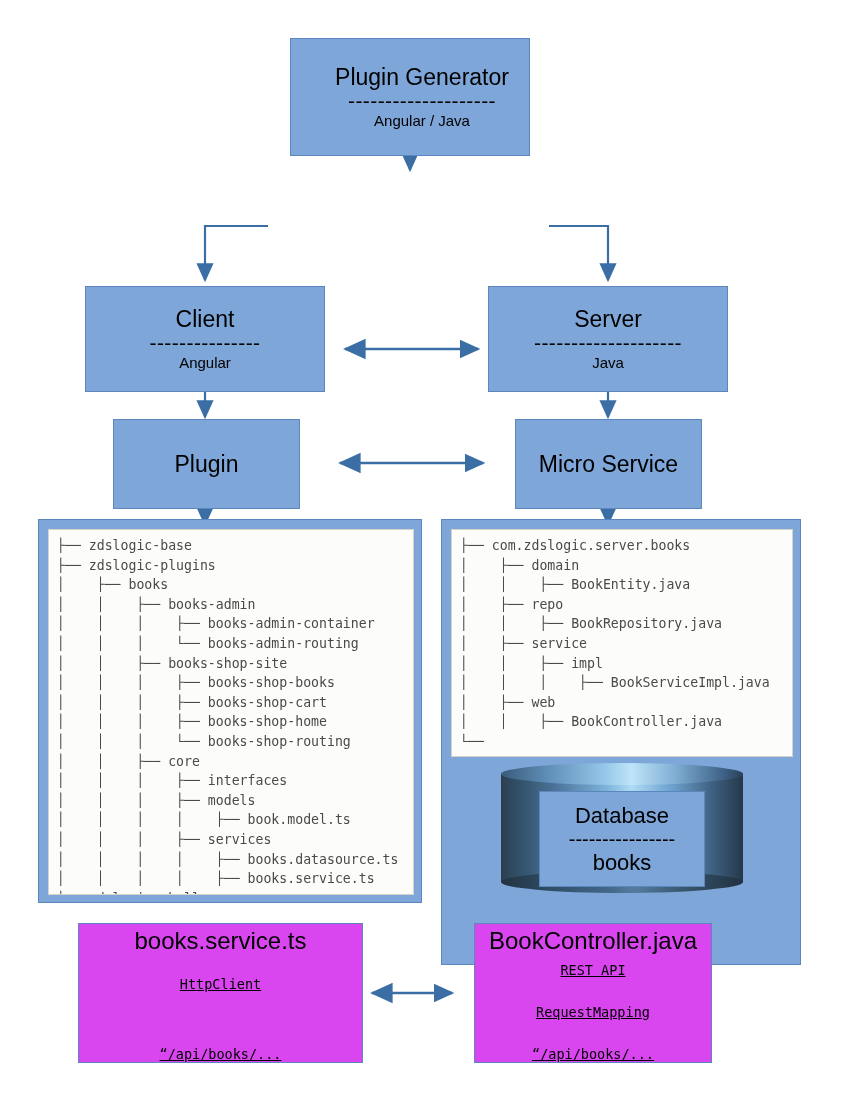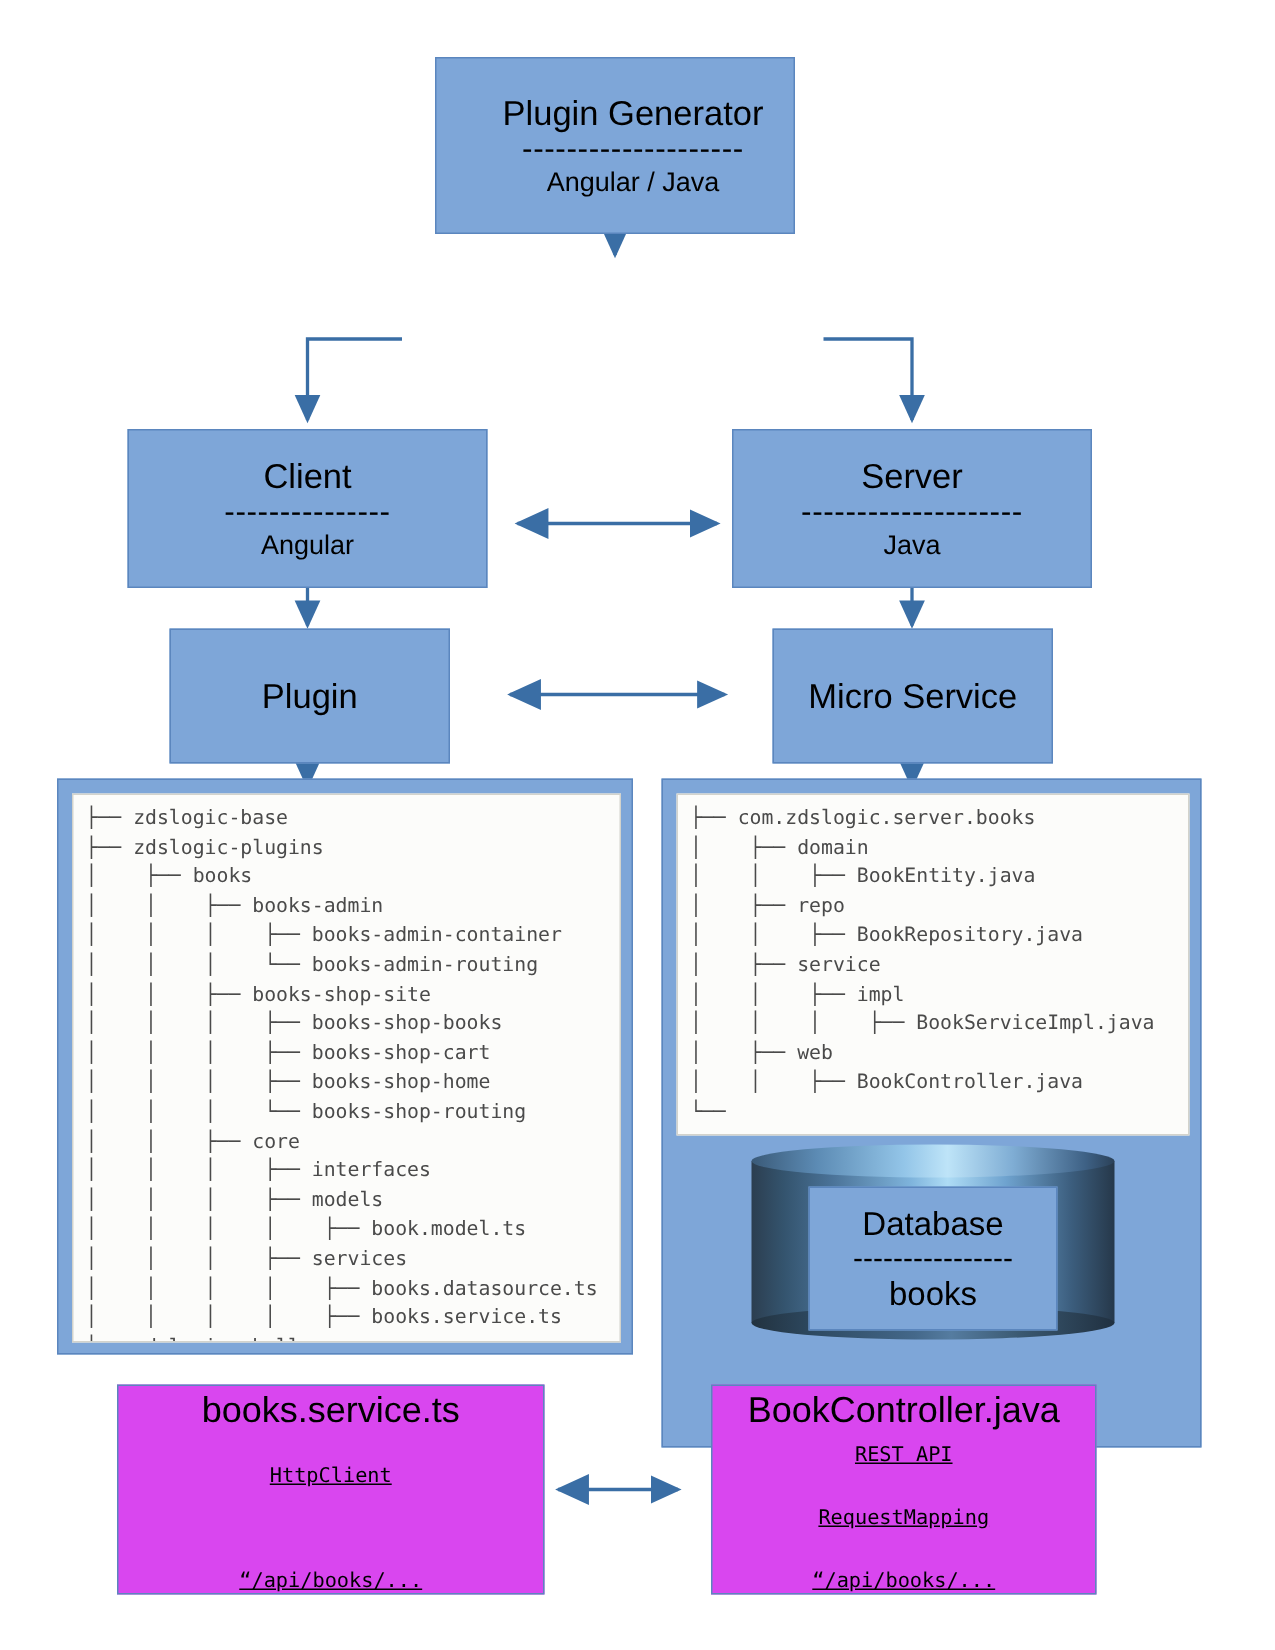--- a/index.html
+++ b/index.html
@@ -16,21 +16,21 @@
     background:#7EA6D8;
     border:1px solid #5B86BE;
     box-sizing:border-box;
     display:flex;flex-direction:column;
     align-items:center;justify-content:center;
     text-align:center;
     color:#000;
   }
   .box .ln1{font-size:23px;line-height:1.06;}
   .box .sep{font-size:21px;line-height:1.0;letter-spacing:.4px;margin:1px 0 2px;}
-  .box .ln2{font-size:18px;line-height:1.06;}
+  .box .ln2{font-size:15px;line-height:1.06;}
   .box.single .ln1{font-size:23px;}
 
   
   .ellipse{
     position:absolute;
     background:#7EA6D8;
     border:1px solid #5B86BE;
     border-radius:50%;
     box-sizing:border-box;
     display:flex;flex-direction:column;
@@ -259,21 +259,21 @@
     </div>
   </div>
 
   <div class="codebox" style="left:78px;top:923px;width:285px;height:140px;">
     <div class="title">books.service.ts</div>
     <div class="mono">HttpClient</div>
     <div class="gap"></div>
     <div class="mono">“/api/books/...</div>
   </div>
 
-  <div class="codebox" style="left:474px;top:923px;width:257px;height:140px;">
+  <div class="codebox" style="left:474px;top:923px;width:238px;height:140px;">
     <div class="title">BookController.java</div>
     <div class="mono">REST API</div>
     <div class="gap"></div>
     <div class="mono">RequestMapping</div>
     <div class="gap"></div>
     <div class="mono">“/api/books/...</div>
   </div>
 
 </div>
 

